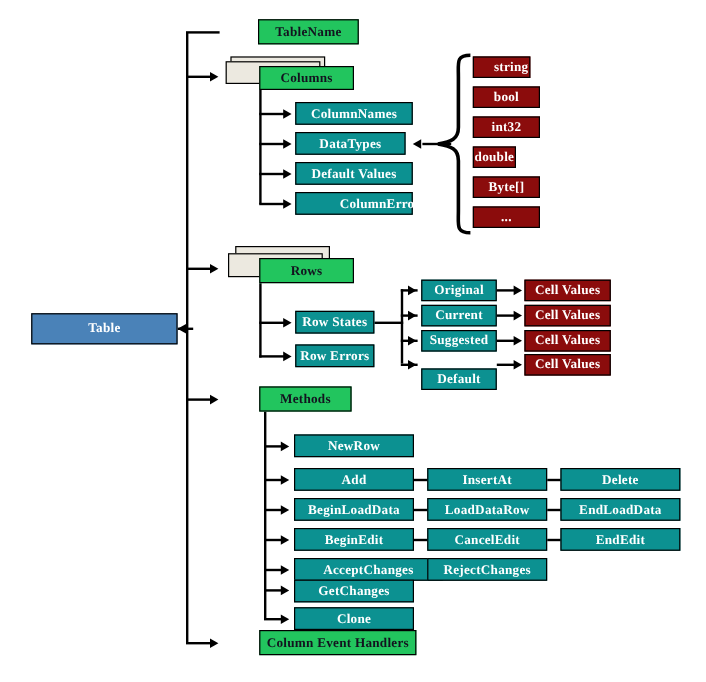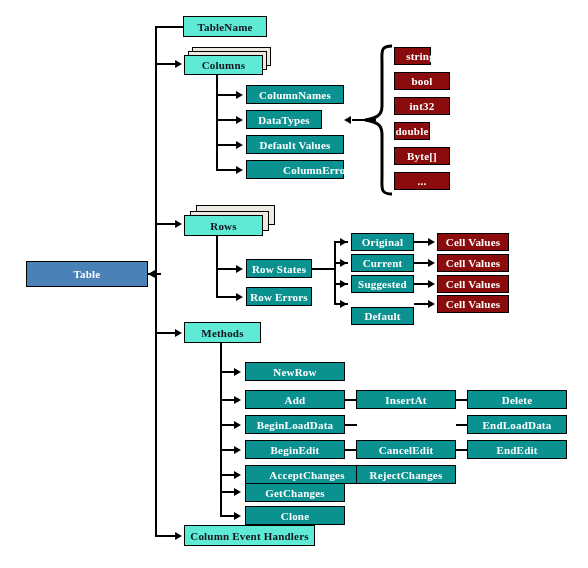--- a/index.html
+++ b/index.html
@@ -14,21 +14,21 @@
     position:absolute;
     box-sizing:border-box;
     border:1px solid #000000;
     display:flex;align-items:center;justify-content:center;
     font-weight:bold;
     font-size:11px;
     letter-spacing:0.2px;
     white-space:nowrap;
     z-index:5;
   }
-  .n-beige{background:#5eead4;color:#13131f;}
+  .n-beige{background:#22c55e;color:#13131f;margin-left:32px;}
   .n-teal{background:#0c9191;color:#ffffff;}
   .n-red{background:#8b0c0c;color:#ffffff;}
   .n-blue{background:#4a82b8;color:#ffffff;}
   .stack-ghost{
     position:absolute;
     box-sizing:border-box;
     border:1px solid #000000;
     background:#ece9e0;
     z-index:3;
   }
@@ -82,21 +82,21 @@
   <div class="ln" style="left:216px;top:75px;width:2px;height:95px;"></div>
 
   <div class="ln" style="left:216px;top:94px;width:22px;height:2px;"></div>
   <div class="arrow" style="left:236px;top:91px;"></div>
   <div class="node n-teal" style="left:246px;top:85px;width:98px;height:19px;">
     <span class="lbl">ColumnNames</span>
   </div>
 
   <div class="ln" style="left:216px;top:119px;width:22px;height:2px;"></div>
   <div class="arrow" style="left:236px;top:116px;"></div>
-  <div class="node n-teal" style="left:246px;top:110px;width:76px;height:19px;">
+  <div class="node n-teal" style="left:246px;top:110px;width:92px;height:19px;">
     <span class="lbl">DataTypes</span>
   </div>
 
   <div class="ln" style="left:216px;top:144px;width:22px;height:2px;"></div>
   <div class="arrow" style="left:236px;top:141px;"></div>
   <div class="node n-teal" style="left:246px;top:135px;width:98px;height:19px;">
     <span class="lbl">Default Values</span>
   </div>
 
   <div class="ln" style="left:216px;top:169px;width:22px;height:2px;"></div>
@@ -105,21 +105,21 @@
     <span class="lbl">ColumnErrors</span>
   </div>
 
   <div class="ln" style="left:352px;top:119px;width:24px;height:2px;"></div>
   <div class="arrow-left" style="left:344px;top:116px;"></div>
 
   <svg class="brace" width="34" height="152" style="left:362px;top:44px;" viewBox="0 0 34 152">
     <path d="M30 2 C 18 2, 20 8, 20 20 L20 62 C20 72, 14 74, 3 76 C14 78, 20 80, 20 90 L20 132 C20 144, 18 150, 30 150" fill="none" stroke="#000000" stroke-width="3"></path>
   </svg>
 
-  <div class="node n-red" style="left:394px;top:47px;width:37px;height:18px;padding-left:16px;">
+  <div class="node n-red" style="left:394px;top:47px;width:48px;height:18px;padding-left:16px;">
     <span class="lbl">string</span>
   </div>
   <div class="node n-red" style="left:394px;top:72px;width:56px;height:18px;">
     <span class="lbl">bool</span>
   </div>
   <div class="node n-red" style="left:394px;top:97px;width:56px;height:18px;">
     <span class="lbl">int32</span>
   </div>
   <div class="node n-red" style="left:394px;top:122px;width:36px;height:18px;">
     <span class="lbl">double</span>
@@ -227,20 +227,23 @@
   <div class="node n-teal" style="left:467px;top:390px;width:100px;height:19px;">
     <span class="lbl">Delete</span>
   </div>
 
   <div class="ln" style="left:220px;top:424px;width:18px;height:2px;"></div>
   <div class="arrow" style="left:234px;top:421px;"></div>
   <div class="node n-teal" style="left:245px;top:415px;width:100px;height:19px;">
     <span class="lbl">BeginLoadData</span>
   </div>
   <div class="ln" style="left:345px;top:424px;width:12px;height:2px;"></div>
+  <div class="node n-teal" style="left:356px;top:415px;width:100px;height:19px;">
+    <span class="lbl">LoadDataRow</span>
+  </div>
   <div class="ln" style="left:456px;top:424px;width:12px;height:2px;"></div>
   <div class="node n-teal" style="left:467px;top:415px;width:100px;height:19px;">
     <span class="lbl">EndLoadData</span>
   </div>
 
   <div class="ln" style="left:220px;top:449px;width:18px;height:2px;"></div>
   <div class="arrow" style="left:234px;top:446px;"></div>
   <div class="node n-teal" style="left:245px;top:440px;width:100px;height:19px;">
     <span class="lbl">BeginEdit</span>
   </div>

